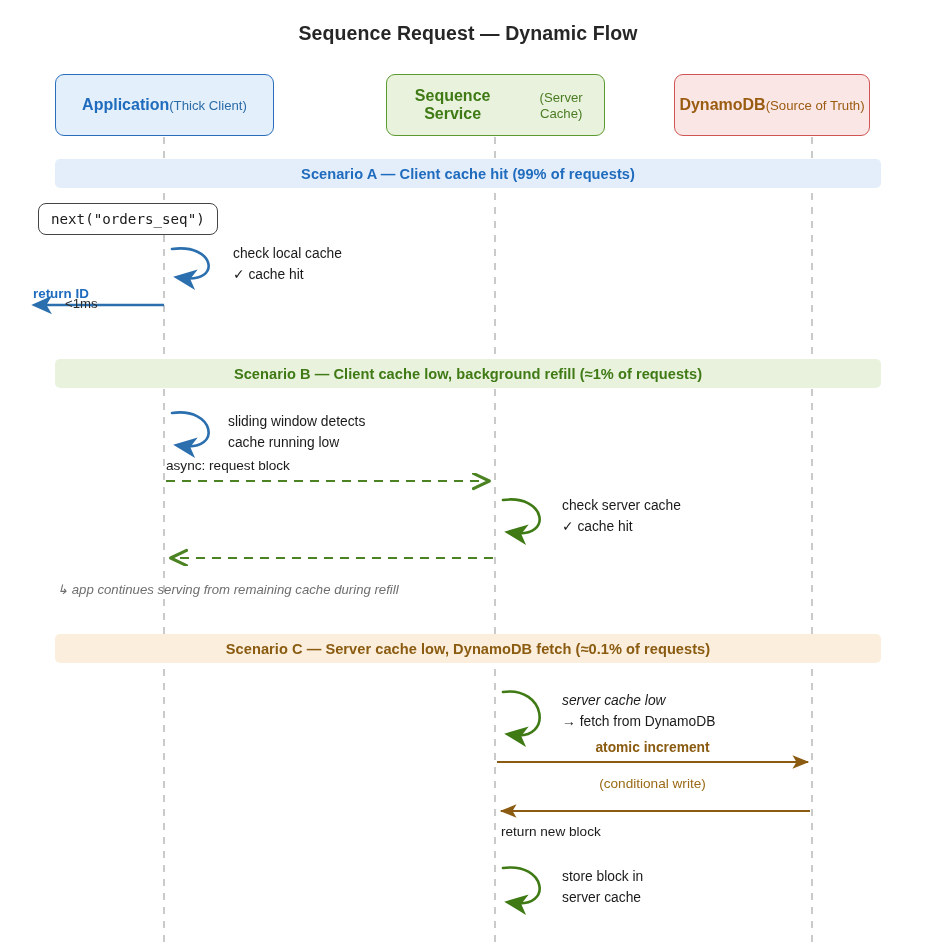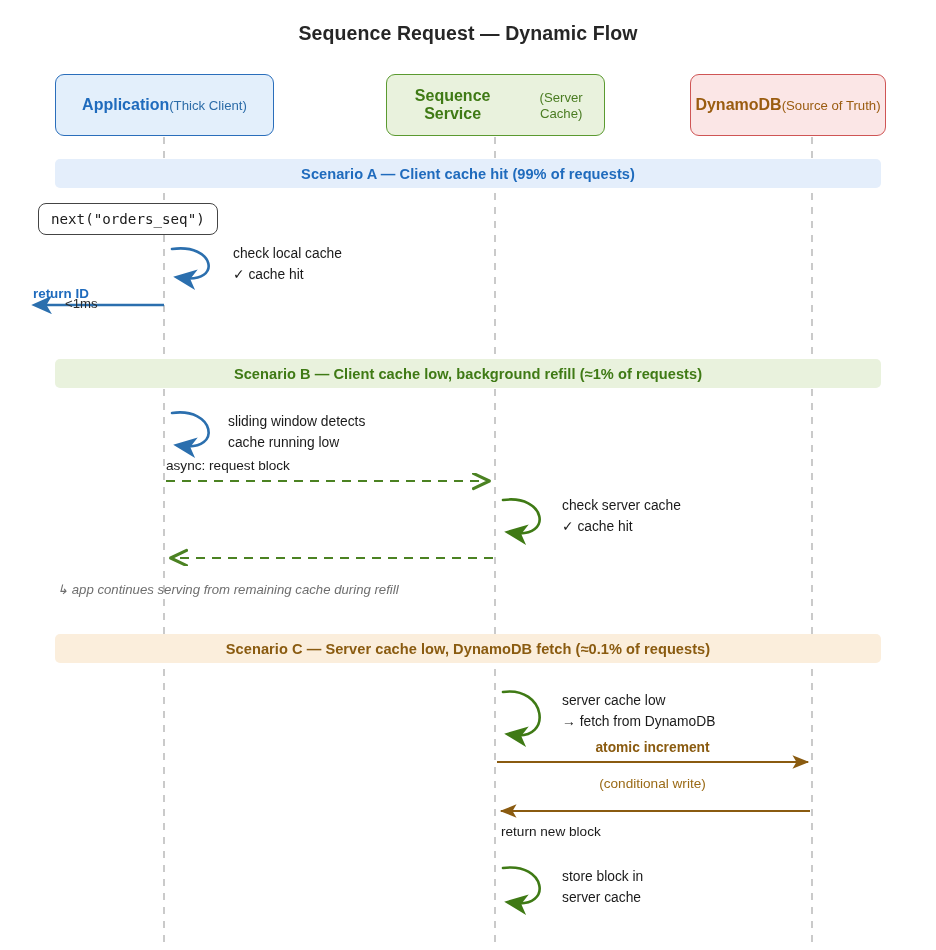--- a/index.html
+++ b/index.html
@@ -209,21 +209,21 @@
   <div class="abs participant p-app" style="left:55px; top:74px; width:219px;">
     <div class="pname">Application</div>
     <div class="psub">(Thick Client)</div>
   </div>
 
   <div class="abs participant p-svc" style="left:386px; top:74px; width:219px;">
     <div class="pname">Sequence Service</div>
     <div class="psub">(Server Cache)</div>
   </div>
 
-  <div class="abs participant p-ddb" style="left:690px; top:74px; width:196px;">
+  <div class="abs participant p-ddb" style="left:674px; top:74px; width:196px;">
     <div class="pname">DynamoDB</div>
     <div class="psub">(Source of Truth)</div>
   </div>
 
   <div class="abs banner banner-a" style="top:159px;">Scenario A — Client cache hit (99% of requests)</div>
 
   <div class="abs" id="call-box">next("orders_seq")</div>
 
   <div class="abs note" style="left:233px; top:244px;">check local cache</div>
   <div class="abs note" style="left:233px; top:265px;">✓ cache hit</div>
@@ -239,21 +239,21 @@
   <div class="abs msg-label center" style="left:166px; top:458px; width:324px;">async: request block</div>
 
   <div class="abs note" style="left:562px; top:496px;">check server cache</div>
   <div class="abs note" style="left:562px; top:517px;">✓ cache hit</div>
 
 
   <div class="abs footnote" style="left:57px; top:582px;">↳ app continues serving from remaining cache during refill</div>
 
   <div class="abs banner banner-c" style="top:634px;">Scenario C — Server cache low, DynamoDB fetch (≈0.1% of requests)</div>
 
-  <div class="abs note" style="left:562px; top:691px;">server cache low</div>
+  <div class="abs note" style="left:562px; top:691px;font-style:italic;">server cache low</div>
   <div class="abs note" style="left:562px; top:712px;">→ fetch from DynamoDB</div>
 
   <div class="abs lbl-brown-bold" style="left:497px; top:740px; width:311px;">atomic increment</div>
   <div class="abs lbl-brown" style="left:497px; top:776px; width:311px;">(conditional write)</div>
 
   <div class="abs msg-label center" style="left:501px; top:824px; width:309px;">return new block</div>
 
   <div class="abs note" style="left:562px; top:867px;">store block in</div>
   <div class="abs note" style="left:562px; top:888px;">server cache</div>
 

